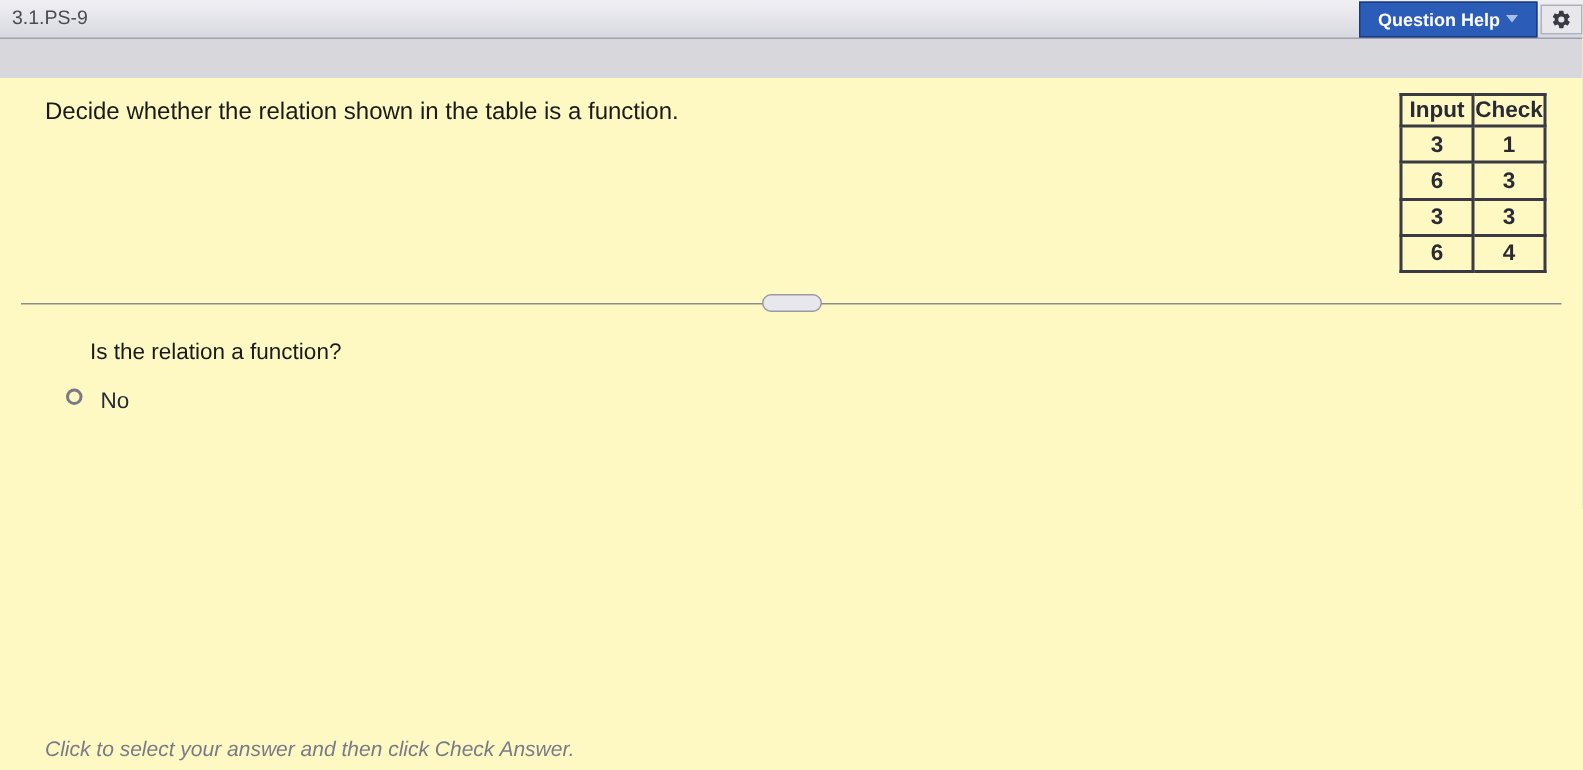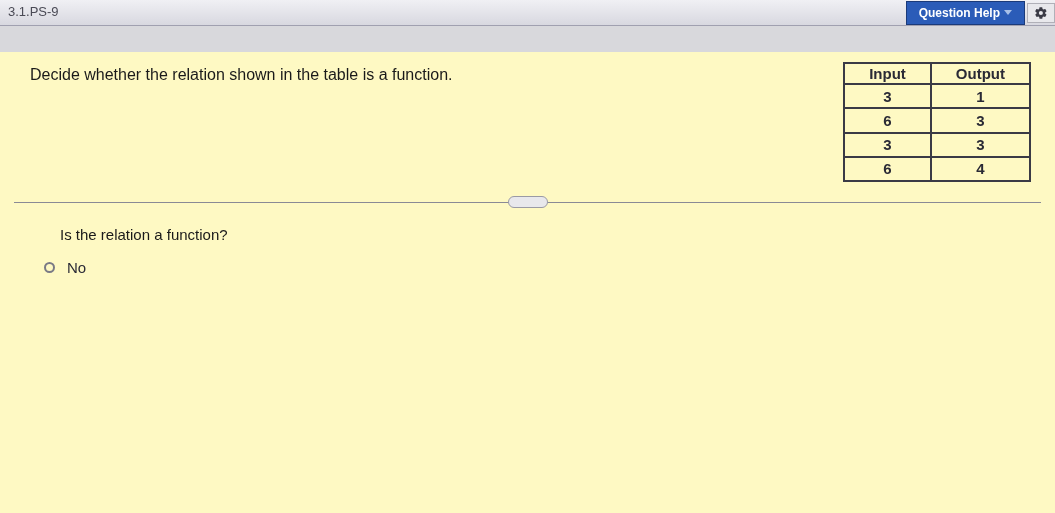--- a/index.html
+++ b/index.html
@@ -94,21 +94,21 @@
       padding-top: 4px;
     }
     .io-table {
       border-collapse: collapse;
       font-size: 15px;
       color: #2a2a35;
       margin-right: 6px;
     }
     .io-table th, .io-table td {
       border: 2px solid #3a3a45;
-      padding: 1px 24px;
+      padding: 1px 0;
       text-align: center;
       font-weight: bold;
       min-width: 48px;
     }
     .io-table th {
       font-weight: bold;
     }
     .divider-container {
       position: relative;
       height: 10px;
@@ -140,21 +140,21 @@
       font-size: 15px;
       color: #1a1a1a;
       margin-bottom: 16px;
       margin-left: 30px;
     }
     .radio-options {
       padding-left: 14px;
     }
     .radio-row {
       display: flex;
-      align-items: center;
+      align-items: flex-start;
       gap: 12px;
       margin-bottom: 10px;
       font-size: 15px;
       color: #2a2a35;
       cursor: pointer;
     }
     .radio-circle {
       width: 11px;
       height: 11px;
       border: 2px solid #7a7a85;
@@ -189,21 +189,21 @@
     </div>
   </div>
 
   <div class="content-area">
     <div class="top-section">
       <div class="prompt-text">Decide whether the relation shown in the table is a function.</div>
       <table class="io-table">
         <thead>
           <tr>
             <th>Input</th>
-            <th>Output</th>
+            <th>Check</th>
           </tr>
         </thead>
         <tbody>
           <tr>
             <td>3</td>
             <td>1</td>
           </tr>
           <tr>
             <td>6</td>
             <td>3</td>
@@ -228,14 +228,15 @@
     <div class="question-section">
       <div class="question-text">Is the relation a function?</div>
       <div class="radio-options">
         <div class="radio-row">
           <span class="radio-circle"></span>
           <span>No</span>
         </div>
       </div>
     </div>
 
+    <div class="footer-hint">Click to select your answer and then click Check Answer.</div>
   </div>
 </div>
 
 </body></html>

